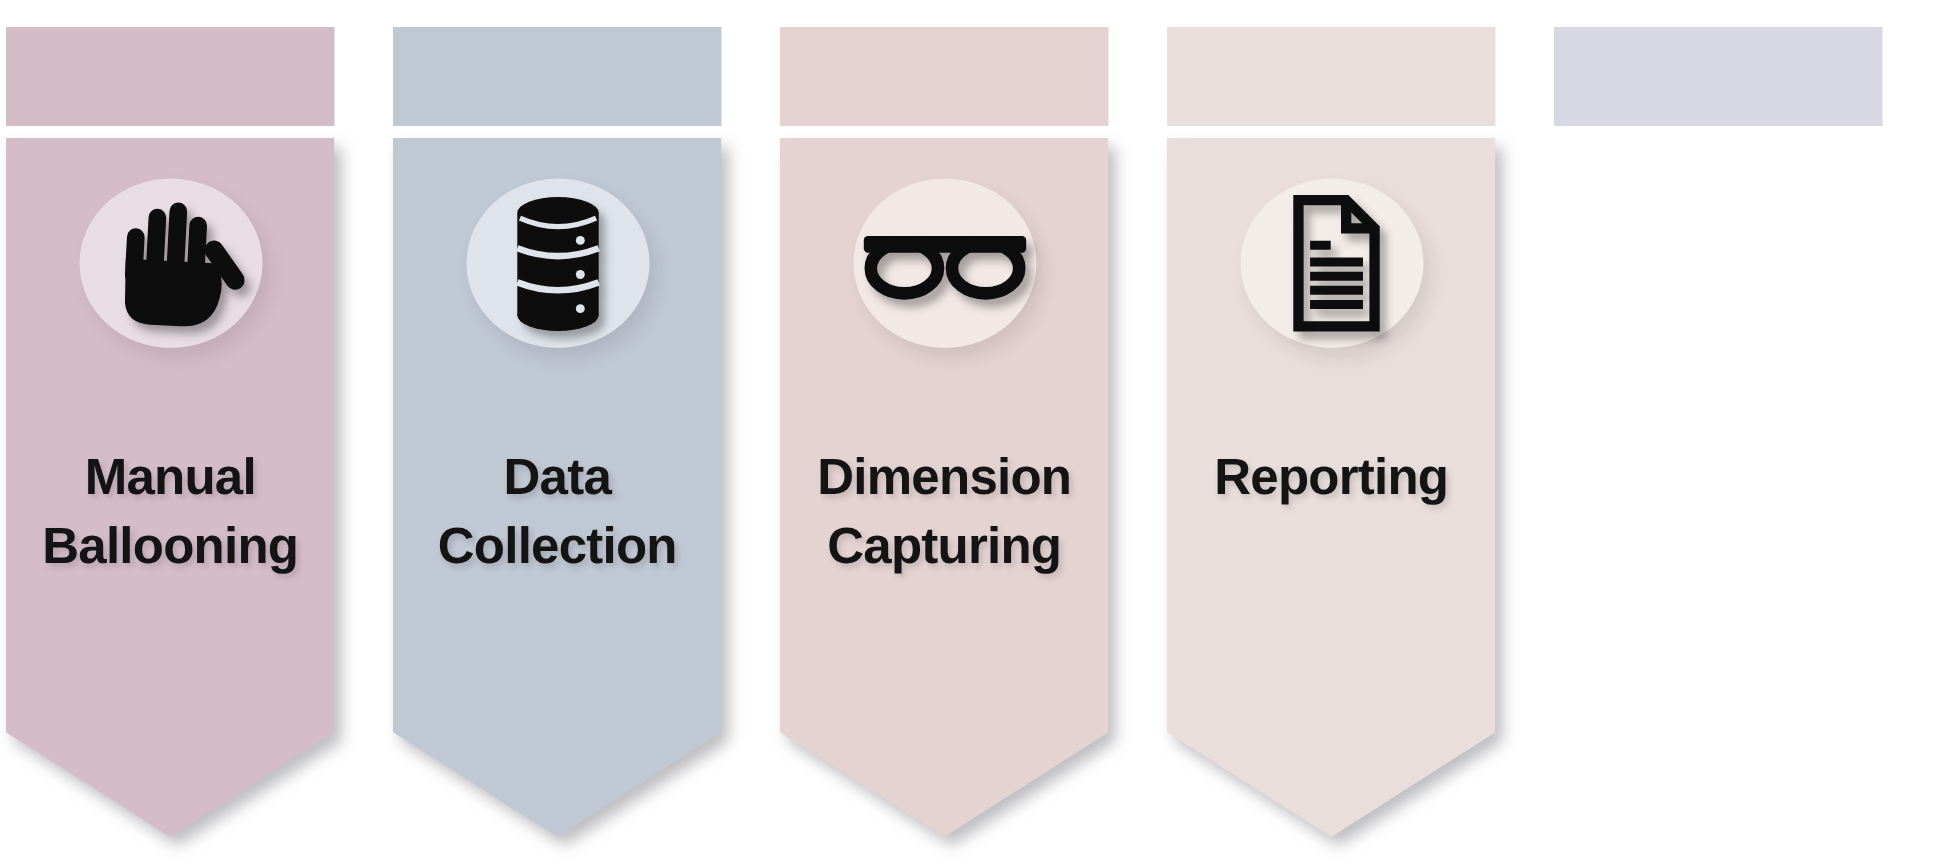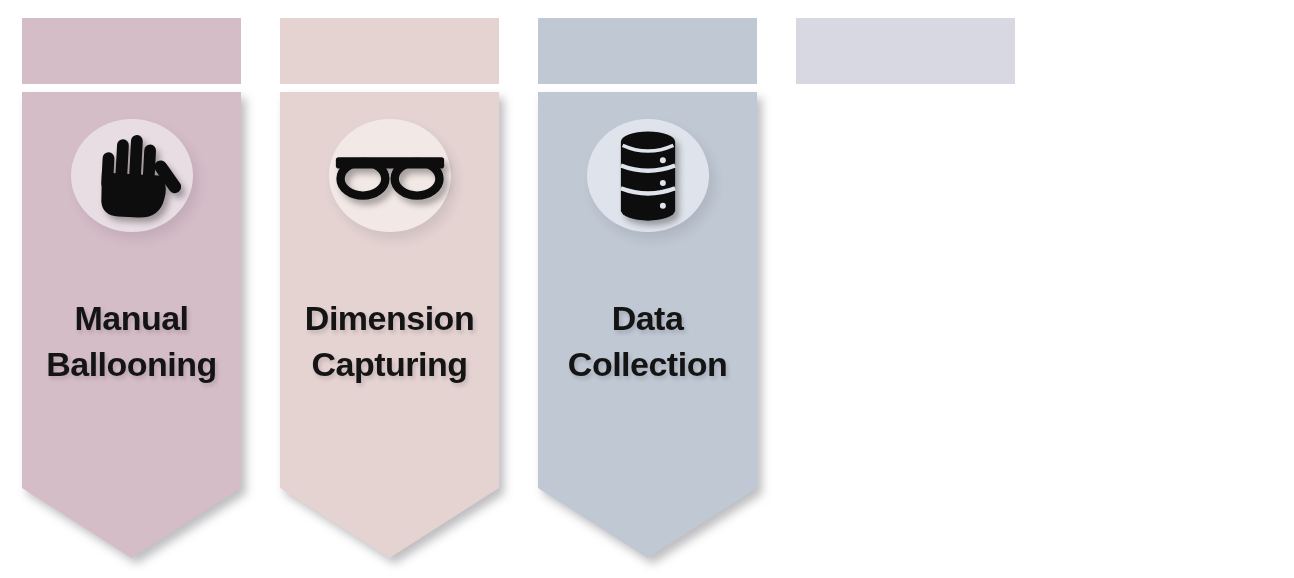--- a/index.html
+++ b/index.html
@@ -10,21 +10,21 @@
     height: 578px;
     overflow: hidden;
     font-family: "Liberation Sans", "DejaVu Sans", sans-serif;
   }
   .stage {
     position: relative;
     width: 1294px;
     height: 578px;
     display: flex;
     gap: 39px;
-    padding: 18px 0 0 22px;
+    padding: 18px 0 0 4px;
     box-sizing: border-box;
   }
   .col {
     width: 219px;
     flex: 0 0 219px;
     display: flex;
     flex-direction: column;
   }
   .tab {
     width: 219px;
@@ -92,37 +92,20 @@
               <path d="M19,48 H82 Q87,62 84,72 Q80,92 58,92 L38,92 Q22,92 20,78 Z"></path>
             </g>
           </svg>
         </div>
         <div class="label">Manual
 Ballooning</div>
       </div>
     </div>
   </div>
 
-  <div class="col" style="--body: #e5d3d2; --circle: #f2e8e6;">
-    <div class="tab"></div>
-    <div class="pwrap">
-      <div class="pennant">
-        <div class="icon-circle">
-          <svg width="112" height="54" viewBox="0 0 120 56">
-            <rect x="2" y="8" width="116" height="12" rx="3" fill="#0d0d0d"></rect>
-            <ellipse cx="31" cy="31" rx="24" ry="18" fill="none" stroke="#0d0d0d" stroke-width="9"></ellipse>
-            <ellipse cx="89" cy="31" rx="24" ry="18" fill="none" stroke="#0d0d0d" stroke-width="9"></ellipse>
-          </svg>
-        </div>
-        <div class="label">Dimension
-Capturing</div>
-      </div>
-    </div>
-  </div>
-
   <div class="col" style="--body: #c0c8d4; --circle: #dfe4ec;">
     <div class="tab"></div>
     <div class="pwrap">
       <div class="pennant">
         <div class="icon-circle">
           <svg width="88" height="98" viewBox="0 0 100 112">
             <ellipse cx="50" cy="17" rx="31" ry="12" fill="#0d0d0d"></ellipse>
             <rect x="19" y="17" width="62" height="78" fill="#0d0d0d"></rect>
             <ellipse cx="50" cy="95" rx="31" ry="12" fill="#0d0d0d"></ellipse>
             <path d="M21,21 Q50,34 79,21" fill="none" stroke="#dfe4ec" stroke-width="4"></path>
@@ -132,18 +115,54 @@
             <circle cx="67" cy="64" r="3.4" fill="#dfe4ec"></circle>
             <circle cx="67" cy="90" r="3.4" fill="#dfe4ec"></circle>
           </svg>
         </div>
         <div class="label">Data
 Collection</div>
       </div>
     </div>
   </div>
 
+  <div class="col" style="--body: #e5d3d2; --circle: #f2e8e6;">
+    <div class="tab"></div>
+    <div class="pwrap">
+      <div class="pennant">
+        <div class="icon-circle">
+          <svg width="112" height="54" viewBox="0 0 120 56">
+            <rect x="2" y="8" width="116" height="12" rx="3" fill="#0d0d0d"></rect>
+            <ellipse cx="31" cy="31" rx="24" ry="18" fill="none" stroke="#0d0d0d" stroke-width="9"></ellipse>
+            <ellipse cx="89" cy="31" rx="24" ry="18" fill="none" stroke="#0d0d0d" stroke-width="9"></ellipse>
+          </svg>
+        </div>
+        <div class="label">Dimension
+Capturing</div>
+      </div>
+    </div>
+  </div>
+
+  <div class="col" style="--body: #e9dedc; --circle: #f4ece9;">
+    <div class="tab"></div>
+    <div class="pwrap">
+      <div class="pennant">
+        <div class="icon-circle">
+          <svg width="86" height="97" viewBox="0 0 100 112">
+            <path d="M24,7 H61 L83,29 V105 H24 Z" fill="none" stroke="#0d0d0d" stroke-width="8" stroke-linejoin="miter"></path>
+            <path d="M61,7 V29 H83" fill="none" stroke="#0d0d0d" stroke-width="8"></path>
+            <path d="M33,42 H49" stroke="#0d0d0d" stroke-width="7"></path>
+            <path d="M33,55 H74" stroke="#0d0d0d" stroke-width="7"></path>
+            <path d="M33,66 H74" stroke="#0d0d0d" stroke-width="7"></path>
+            <path d="M33,77 H74" stroke="#0d0d0d" stroke-width="7"></path>
+            <path d="M33,88 H74" stroke="#0d0d0d" stroke-width="7"></path>
+          </svg>
+        </div>
+        <div class="label">Reporting</div>
+      </div>
+    </div>
+  </div>
 
   <div class="col" style="--body: #d8d8e2; --circle: #eaeaf1;">
     <div class="tab"></div>
   </div>
 
 </div>
 
 </body></html>

